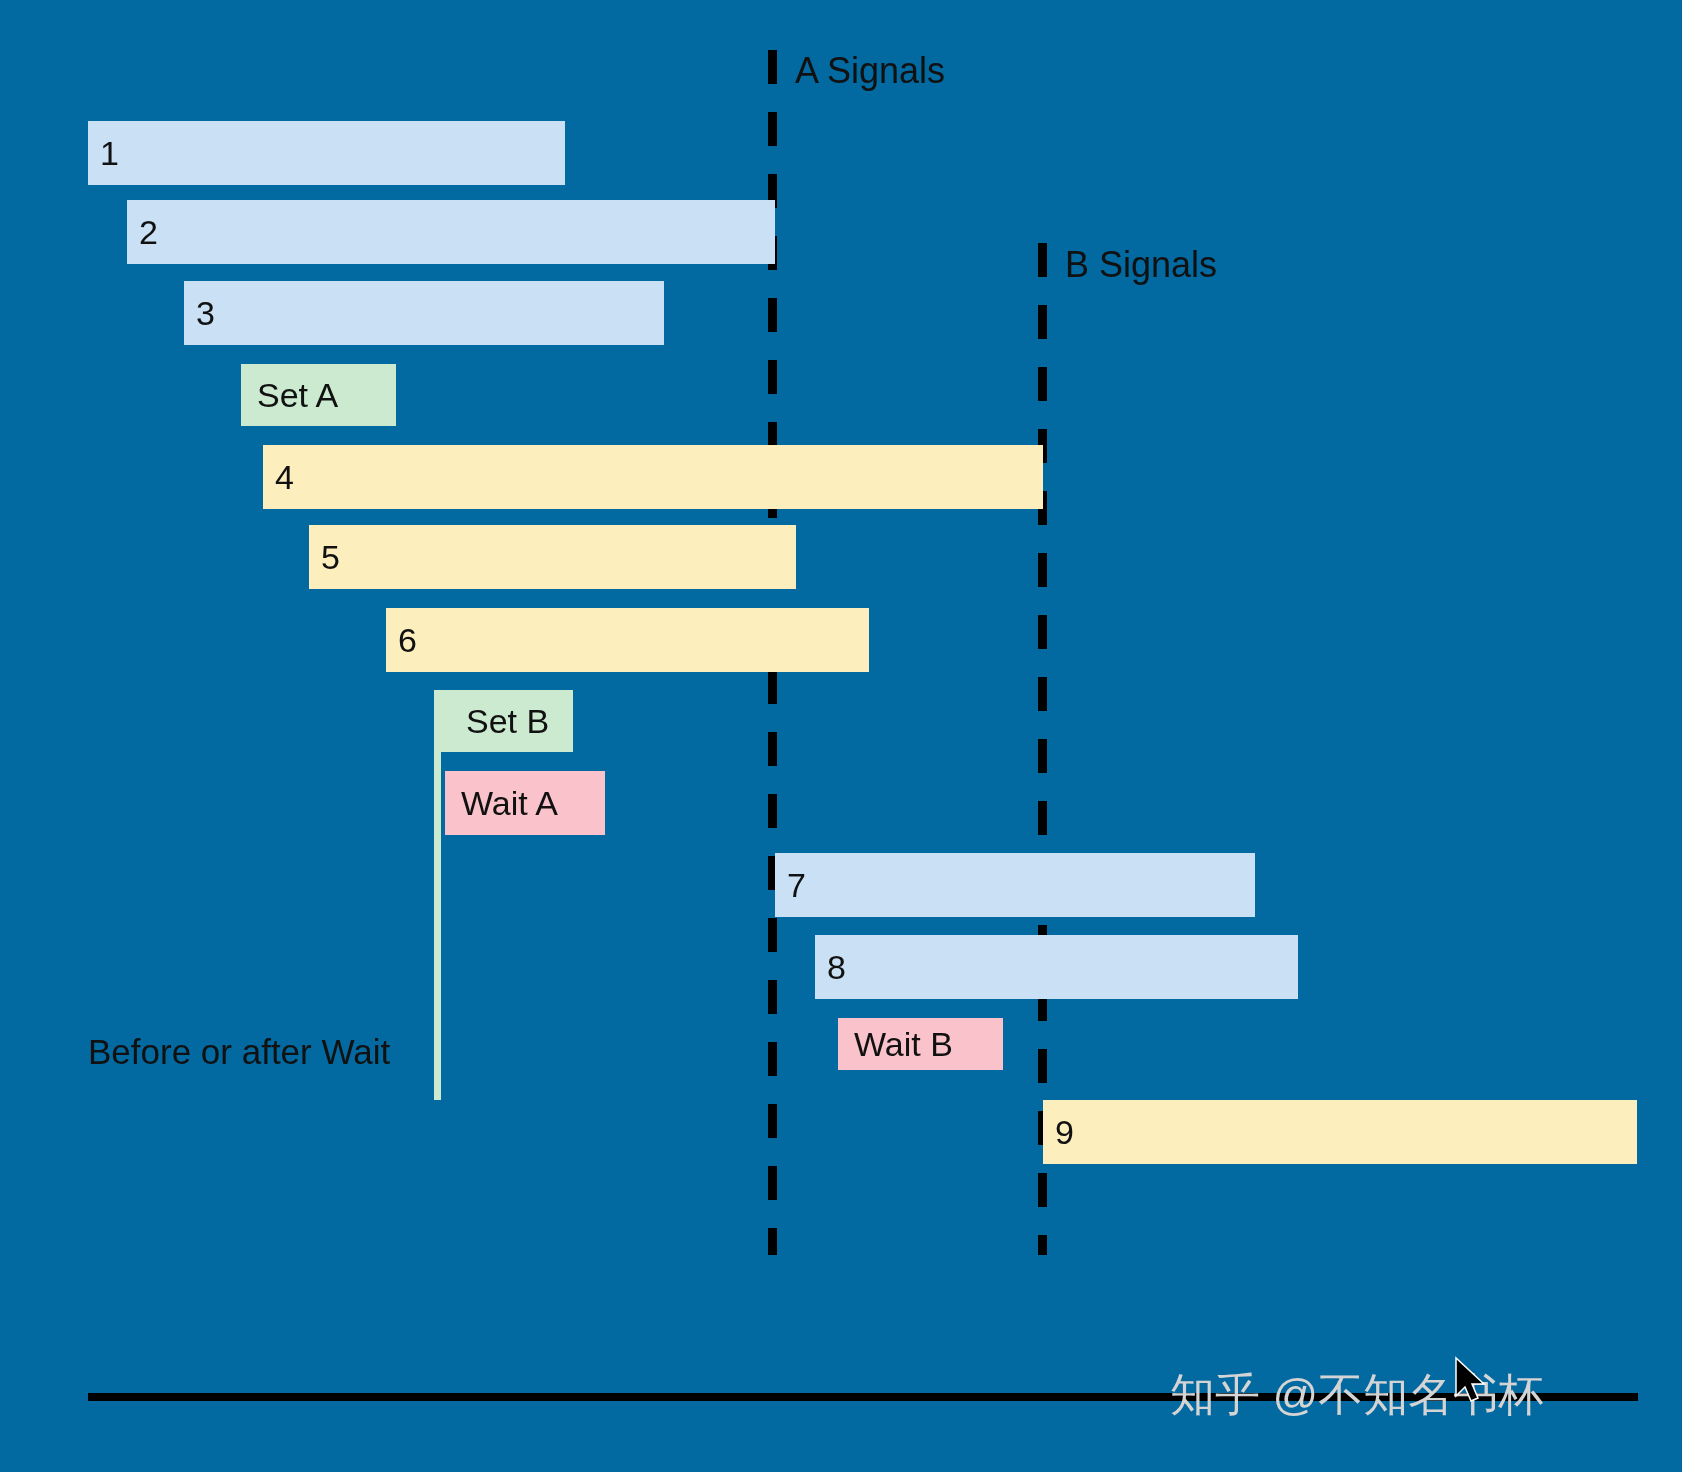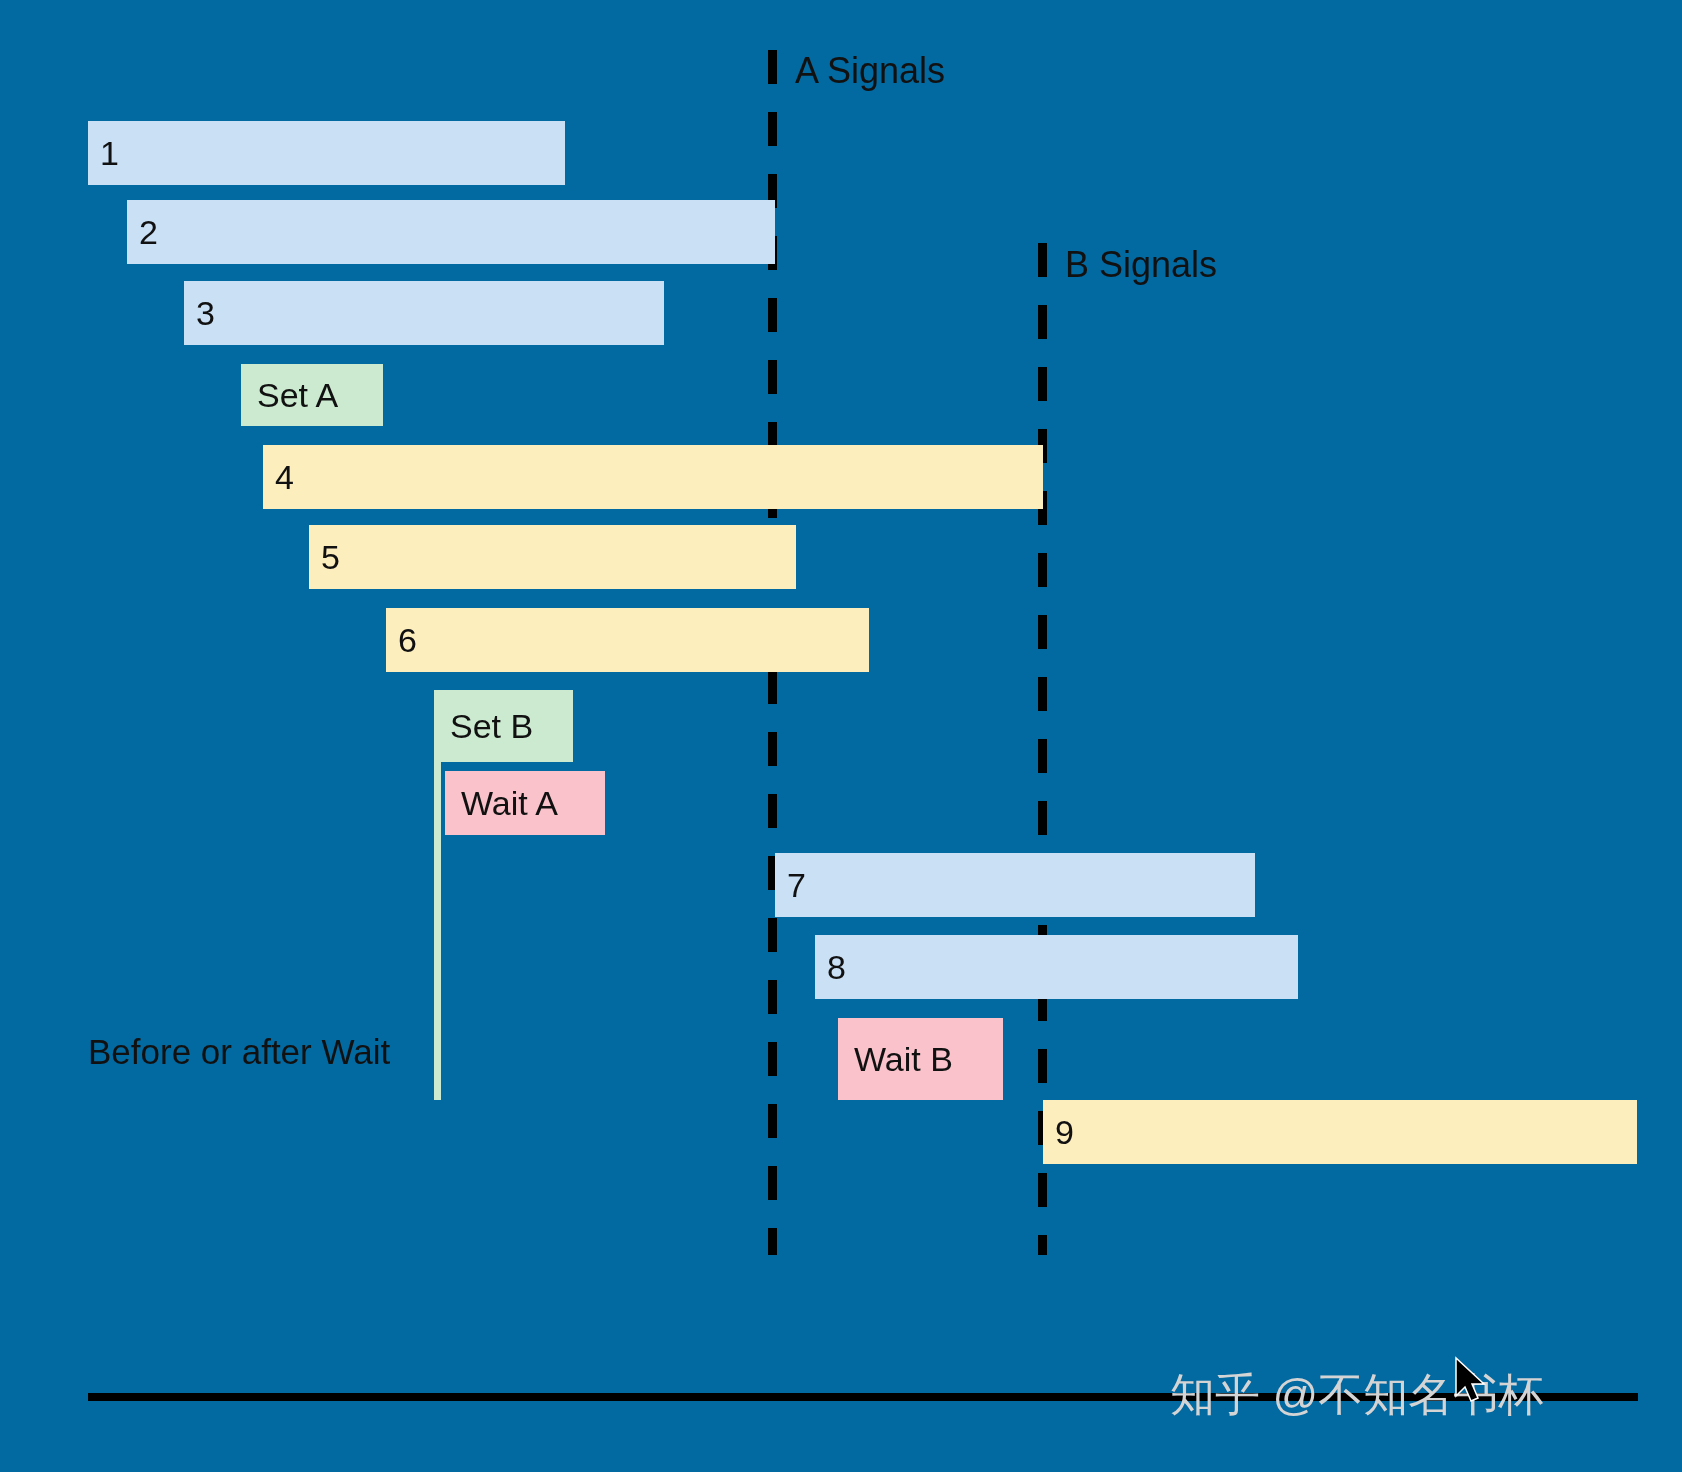--- a/index.html
+++ b/index.html
@@ -117,53 +117,53 @@
   </div>
 
   <div class="bar task-blue" style="left:127px; top:200px; width:648px; height:64px;">
     <span class="bar-label">2</span>
   </div>
 
   <div class="bar task-blue" style="left:184px; top:281px; width:480px; height:64px;">
     <span class="bar-label">3</span>
   </div>
 
-  <div class="bar box-green centered" style="left:241px; top:364px; width:142px; height:62px;">
+  <div class="bar box-green centered" style="left:241px; top:364px; width:155px; height:62px;">
     <span class="bar-label">Set A</span>
   </div>
 
   <div class="bar task-amber" style="left:263px; top:445px; width:780px; height:64px;">
     <span class="bar-label">4</span>
   </div>
 
   <div class="bar task-amber" style="left:309px; top:525px; width:487px; height:64px;">
     <span class="bar-label">5</span>
   </div>
 
   <div class="bar task-amber" style="left:386px; top:608px; width:483px; height:64px;">
     <span class="bar-label">6</span>
   </div>
 
-  <div class="bar box-green centered" style="left:434px; top:690px; width:139px; height:72px;">
+  <div class="bar box-green centered" style="left:434px; top:690px; width:139px; height:62px;padding-left:16px;">
     <span class="bar-label">Set B</span>
   </div>
 
   <div class="bar box-pink centered" style="left:445px; top:771px; width:160px; height:64px;">
     <span class="bar-label">Wait A</span>
   </div>
 
   <div class="bar task-blue" style="left:775px; top:853px; width:480px; height:64px;">
     <span class="bar-label">7</span>
   </div>
 
   <div class="bar task-blue" style="left:815px; top:935px; width:483px; height:64px;">
     <span class="bar-label">8</span>
   </div>
 
-  <div class="bar box-pink centered" style="left:838px; top:1018px; width:165px; height:82px;">
+  <div class="bar box-pink centered" style="left:838px; top:1018px; width:165px; height:52px;">
     <span class="bar-label">Wait B</span>
   </div>
 
   <div class="bar task-amber" style="left:1043px; top:1100px; width:594px; height:64px;">
     <span class="bar-label">9</span>
   </div>
 
   <div class="note-text" style="left:88px; top:1002px;margin-top:32px;">Before or after Wait</div>
 
   <div class="axis-line" style="left:88px; top:1393px; width:1550px;"></div>

